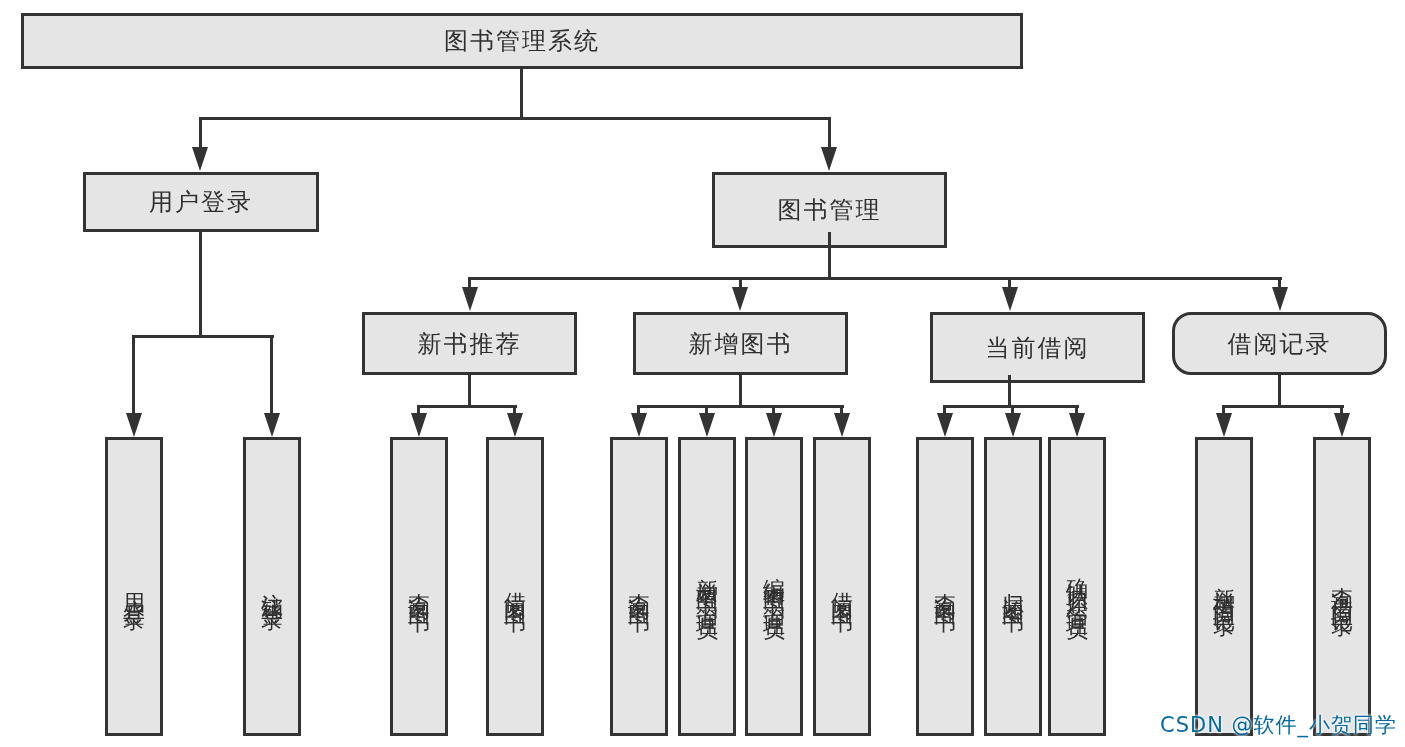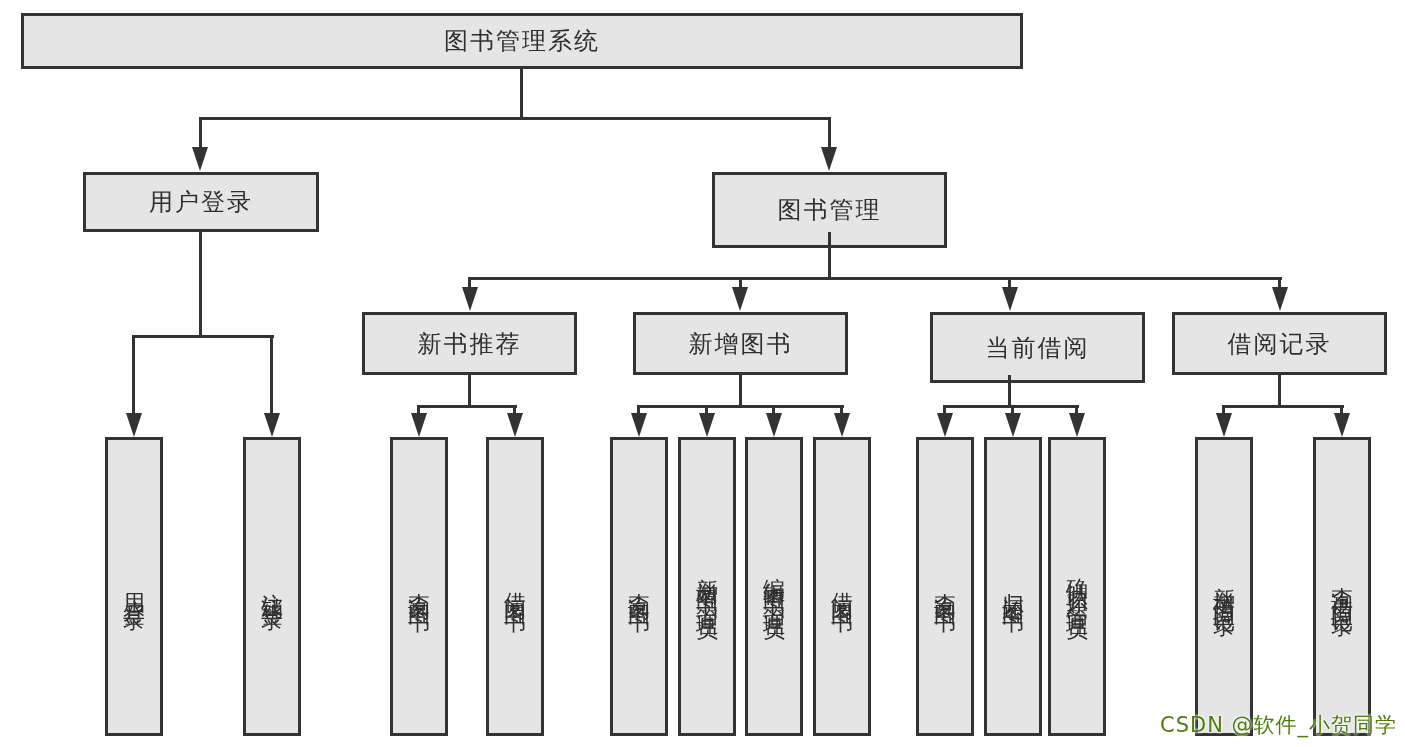--- a/index.html
+++ b/index.html
@@ -38,21 +38,21 @@
     position:absolute;
     width:0;height:0;
     border-left:8px solid transparent;
     border-right:8px solid transparent;
     border-top:24px solid #333333;
   }
   .wm{
     position:absolute;
     left:1160px;top:711px;
     font-size:21px;
-    color:#4d7c0f;
+    color:#0369a1;
     letter-spacing:1px;
     white-space:nowrap;
     z-index:5;
     text-shadow:0 0 3px #ffffff,0 0 3px #ffffff;
   }
 </style>
 </head>
 <body>
 
 <div class="canvas">
@@ -83,21 +83,21 @@
   <div class="vline" style="left:739px;top:277px;height:12px;"></div>
   <div class="arrow" style="left:732px;top:287px;"></div>
   <div class="vline" style="left:1008px;top:277px;height:12px;"></div>
   <div class="arrow" style="left:1002px;top:287px;"></div>
   <div class="vline" style="left:1278px;top:277px;height:12px;"></div>
   <div class="arrow" style="left:1272px;top:287px;"></div>
 
   <div class="node" style="left:362px;top:312px;width:215px;height:63px;">新书推荐</div>
   <div class="node" style="left:633px;top:312px;width:215px;height:63px;">新增图书</div>
   <div class="node" style="left:902px;top:312px;width:215px;height:71px;margin-left:28px;">当前借阅</div>
-  <div class="node" style="left:1172px;top:312px;width:215px;height:63px;">借阅记录</div>
+  <div class="node" style="left:1172px;top:312px;width:215px;height:63px;border-radius:19px;">借阅记录</div>
 
   <div class="vline" style="left:468px;top:375px;height:30px;"></div>
   <div class="hline" style="left:417px;top:405px;width:100px;"></div>
   <div class="vline" style="left:417px;top:405px;height:10px;"></div>
   <div class="arrow" style="left:411px;top:413px;"></div>
   <div class="vline" style="left:513px;top:405px;height:10px;"></div>
   <div class="arrow" style="left:507px;top:413px;"></div>
 
   <div class="vline" style="left:739px;top:375px;height:30px;"></div>
   <div class="hline" style="left:637px;top:405px;width:207px;"></div>

